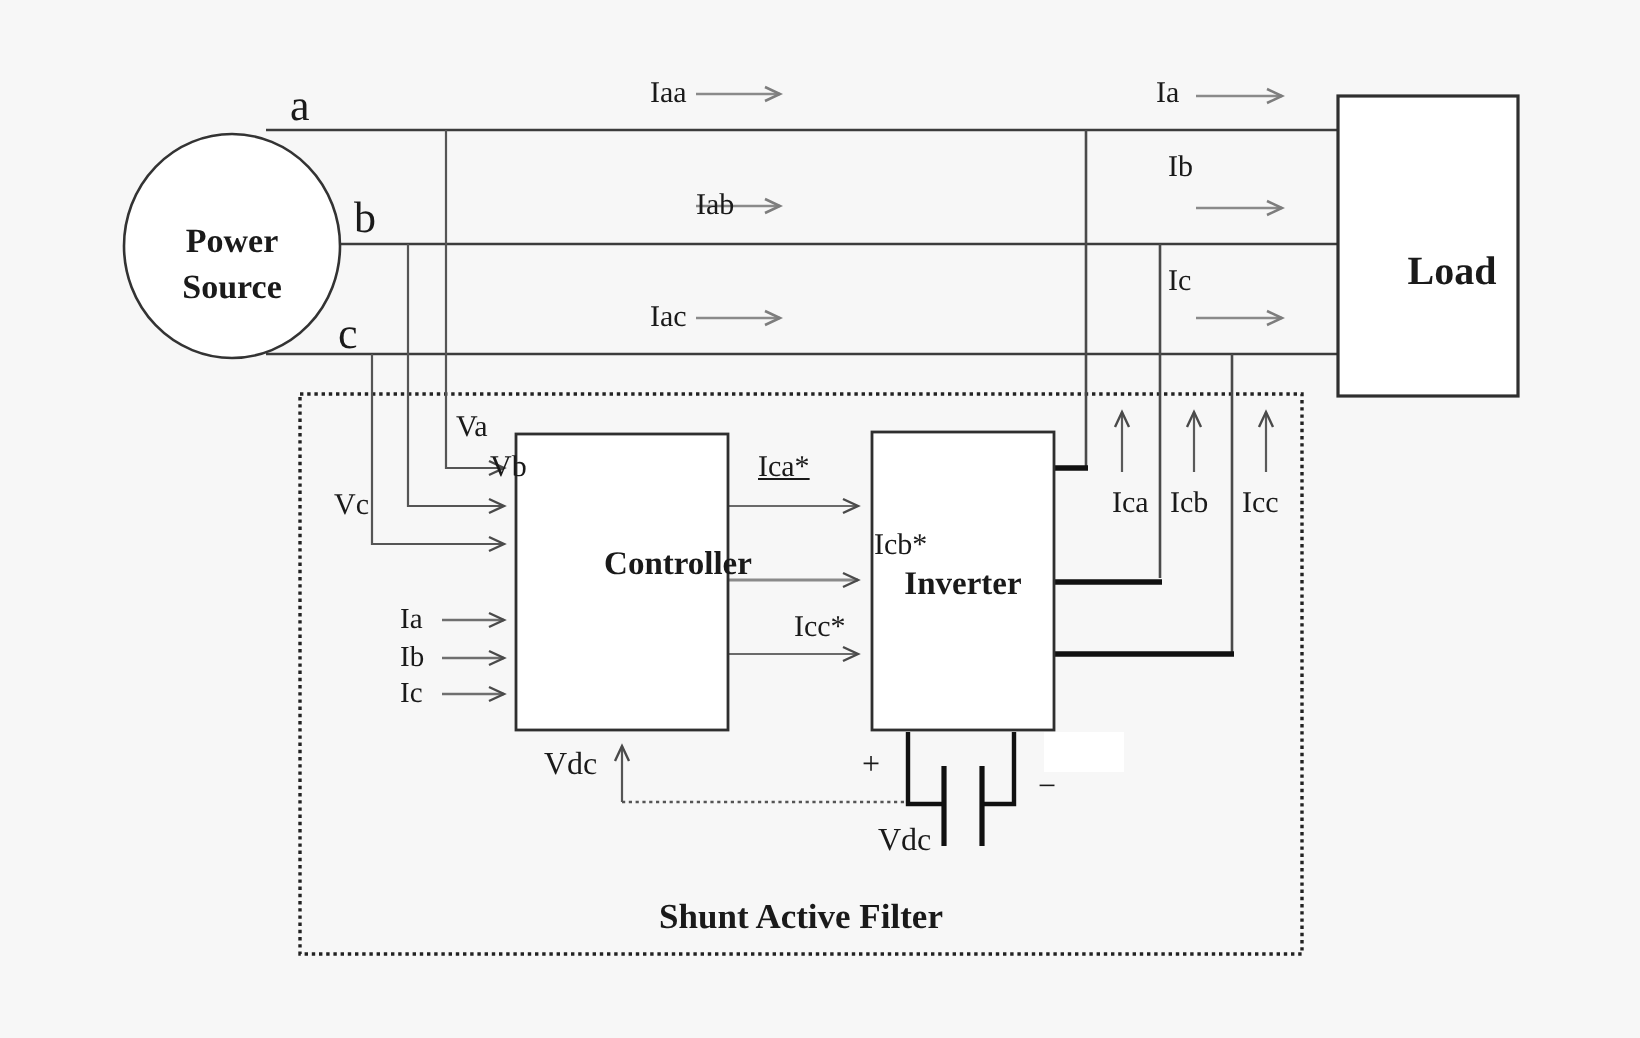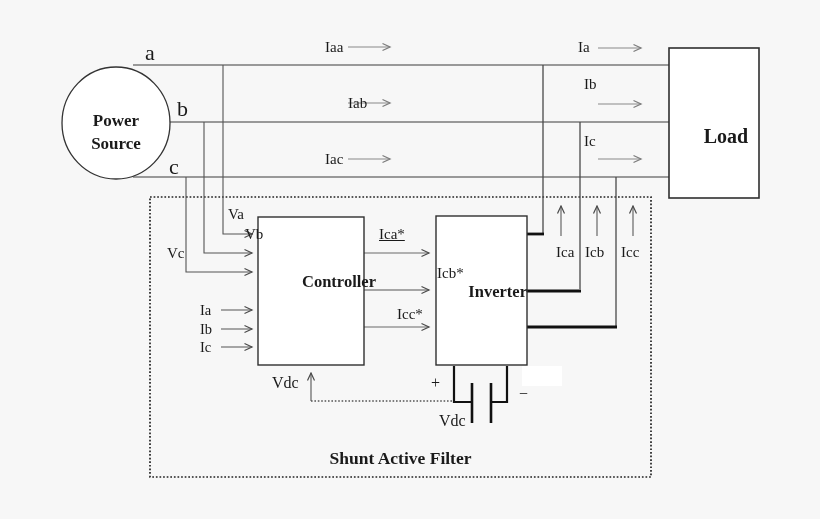--- a/index.html
+++ b/index.html
@@ -121,21 +121,21 @@
     <rect x="436" y="216" width="91" height="149" fill="#ffffff" stroke="#2f2f2f" stroke-width="1.4"></rect>
   </svg>
 
   <div class="ps-text">
     <div>Power</div>
     <div>Source</div>
   </div>
 
   <div class="box-label" style="left:669px; top:126px; width:90px; font-size:20px;padding-left:12px;">Load</div>
   <div class="box-label" style="left:258px; top:274px; width:106px; font-size:16.5px;padding-left:28px;">Controller</div>
-  <div class="box-label" style="left:436px; top:284px; width:91px; font-size:16.5px;text-align:right;">Inverter</div>
+  <div class="box-label" style="left:436px; top:284px; width:91px; font-size:16.5px;">Inverter</div>
   <div class="saf">Shunt Active Filter</div>
 
   <span class="lbl phase" style="left:145px; top:42px;">a</span>
   <span class="lbl phase" style="left:177px; top:98px;">b</span>
   <span class="lbl phase" style="left:169px; top:156px;">c</span>
 
   <span class="lbl" style="left:325px; top:40px;">Iaa</span>
   <span class="lbl" style="left:325px; top:96px;margin-left:23px;">Iab</span>
   <span class="lbl" style="left:325px; top:152px;">Iac</span>
 

